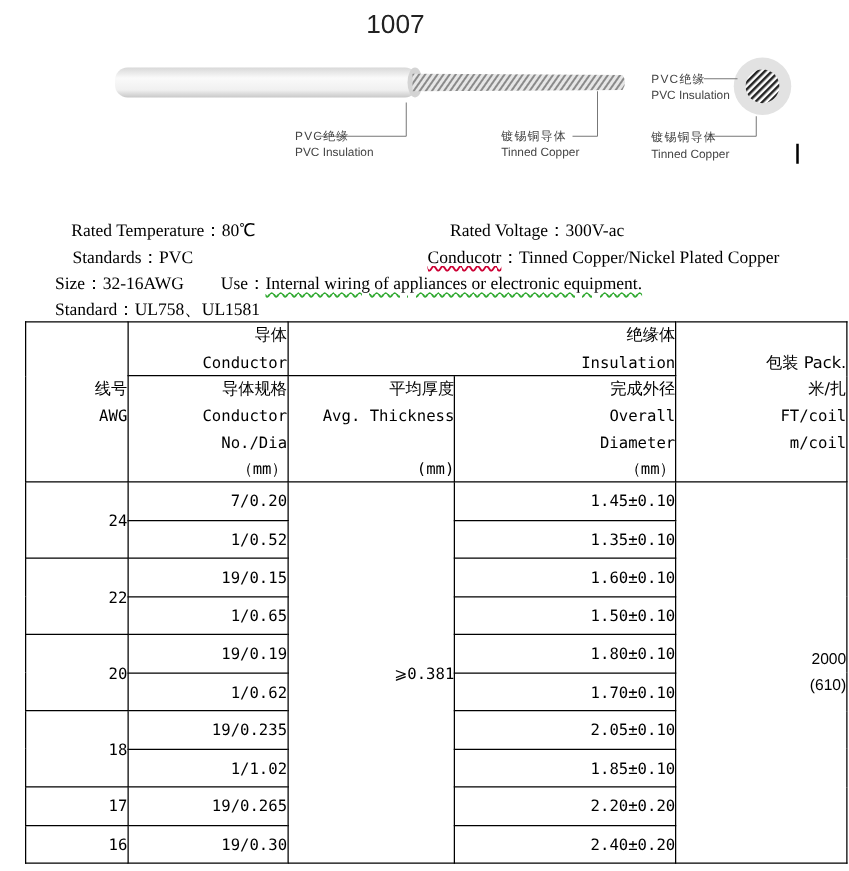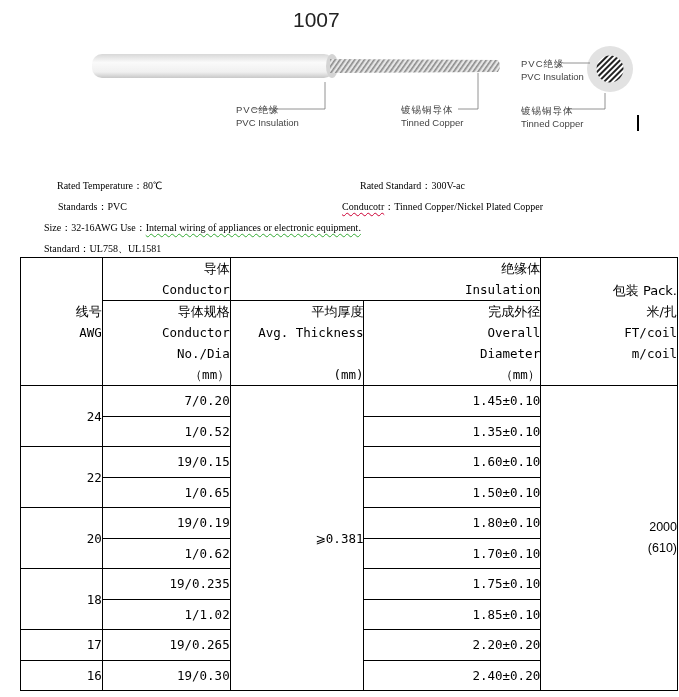--- a/index.html
+++ b/index.html
@@ -1,21 +1,21 @@
 <!DOCTYPE html>
 <html><head>
 <meta charset="utf-8">
 <style>
   html,body{margin:0;padding:0;background:#fff;}
   body{width:679px;height:697px;position:relative;overflow:hidden;font-family:"Liberation Serif",serif;color:#000;}
   .abs{position:absolute;}
   .title{left:253px;top:8px;font-family:"Liberation Sans",sans-serif;font-size:21px;color:#222;margin-left:40px;}
   .lbl{font-family:"Liberation Sans",sans-serif;font-size:9.5px;color:#444;line-height:13px;}
   .lblcn{font-size:9.5px;letter-spacing:1px;}
-  .spec{font-size:10px;line-height:20px;white-space:nowrap;}
+  .spec{font-size:14px;line-height:20px;white-space:nowrap;}
   .und{text-decoration:underline;}
   .wavy{text-decoration:underline wavy #c03;text-underline-offset:2px;}
   .wavyg{text-decoration:underline wavy #3a3;text-underline-offset:2px;}
   table.t{position:absolute;left:20px;top:257px;border-collapse:collapse;width:658px;font-family:"DejaVu Sans Mono","Liberation Mono",monospace;font-size:12.5px;}
   table.t td{border:1.5px solid #000;text-align:right;vertical-align:middle;padding:0;line-height:21px;}
   table.t tr.dr td{height:29.5px;}
   .cn{font-family:"DejaVu Sans",sans-serif;font-size:13px;}
   .pk{font-family:"Liberation Sans",sans-serif;font-size:12.5px;line-height:21px;}
 </style>
 </head>
@@ -71,31 +71,31 @@
 </div>
 <div class="abs lbl" style="left:521px;top:104px;">
   <div class="lblcn">镀锡铜导体</div>
   <div>Tinned Copper</div>
 </div>
 
 <div class="abs spec" style="left:57px;top:176px;">
   <span>Rated Temperature：</span><span>80℃</span>
 </div>
 <div class="abs spec" style="left:360px;top:176px;">
-  <span>Rated Standard：</span><span>300V-ac</span>
+  <span>Rated Voltage：</span><span>300V-ac</span>
 </div>
 <div class="abs spec" style="left:58px;top:197px;">
   <span>Standards：</span><span>PVC</span>
 </div>
 <div class="abs spec" style="left:342px;top:197px;">
   <span class="und wavy">Conducotr</span><span>：</span><span>Tinned Copper/Nickel Plated Copper</span>
 </div>
 <div class="abs spec" style="left:44px;top:218px;">
   <span>Size：</span><span>32-16AWG</span>
-  <span style="margin-left:0">Use：</span><span class="und wavyg">Internal wiring of appliances or electronic equipment.</span>
+  <span style="margin-left:26px">Use：</span><span class="und wavyg">Internal wiring of appliances or electronic equipment.</span>
 </div>
 <div class="abs spec" style="left:44px;top:239px;">
   <span>Standard：</span><span>UL758、UL1581</span>
 </div>
 
 <table class="t">
   <colgroup>
       <col style="width:82px">
       <col style="width:128px">
       <col style="width:134px">
@@ -171,21 +171,21 @@
     <td>19/0.19</td>
     <td>1.80±0.10</td>
   </tr>
   <tr class="dr">
     <td>1/0.62</td>
     <td>1.70±0.10</td>
   </tr>
   <tr class="dr">
     <td rowspan="2">18</td>
     <td>19/0.235</td>
-    <td>1.75±0.10</td>
+    <td>2.05±0.10</td>
   </tr>
   <tr class="dr">
     <td>1/1.02</td>
     <td>1.85±0.10</td>
   </tr>
   <tr class="dr">
     <td>17</td>
     <td>19/0.265</td>
     <td>2.20±0.20</td>
   </tr>

